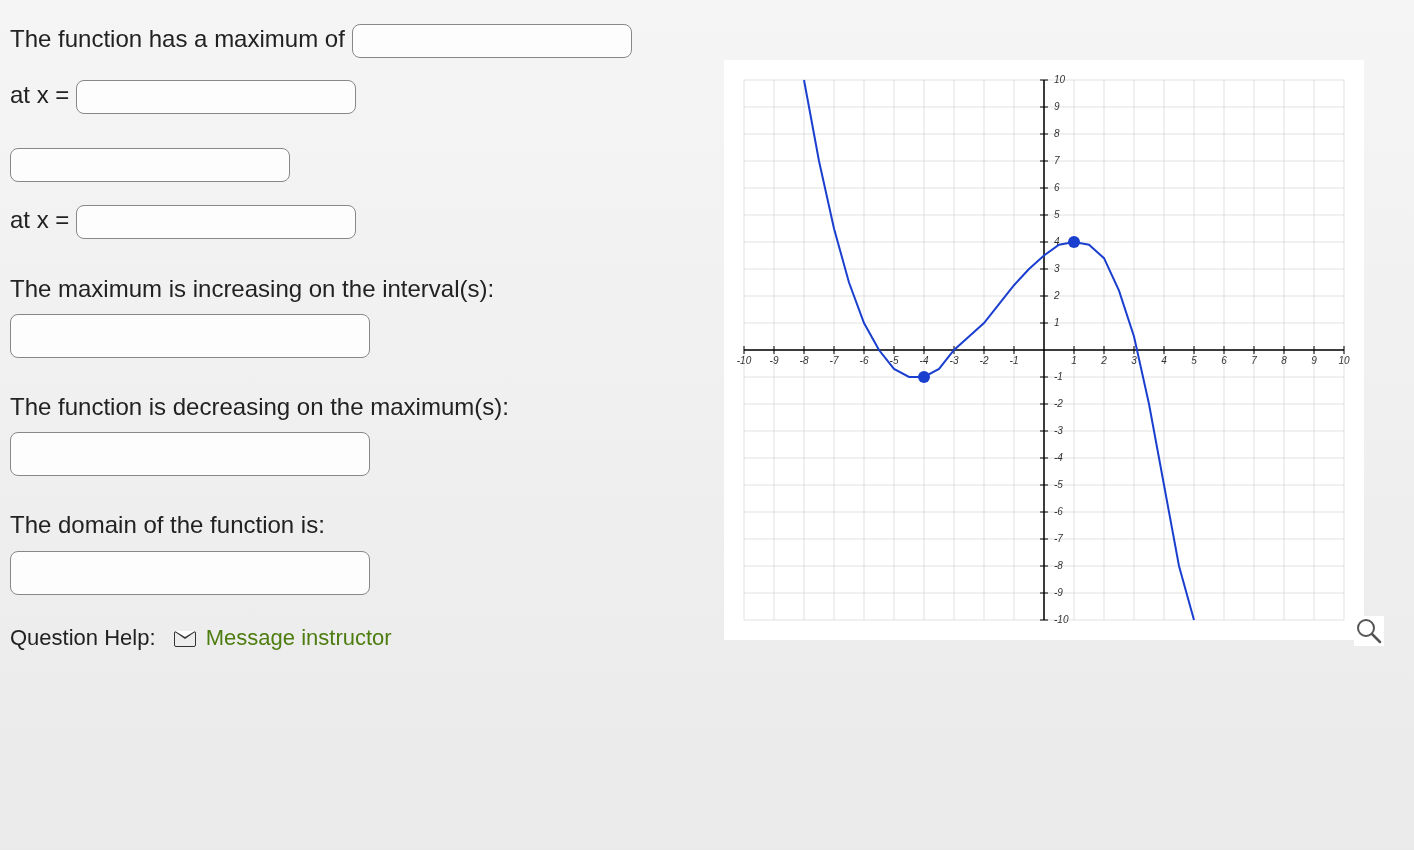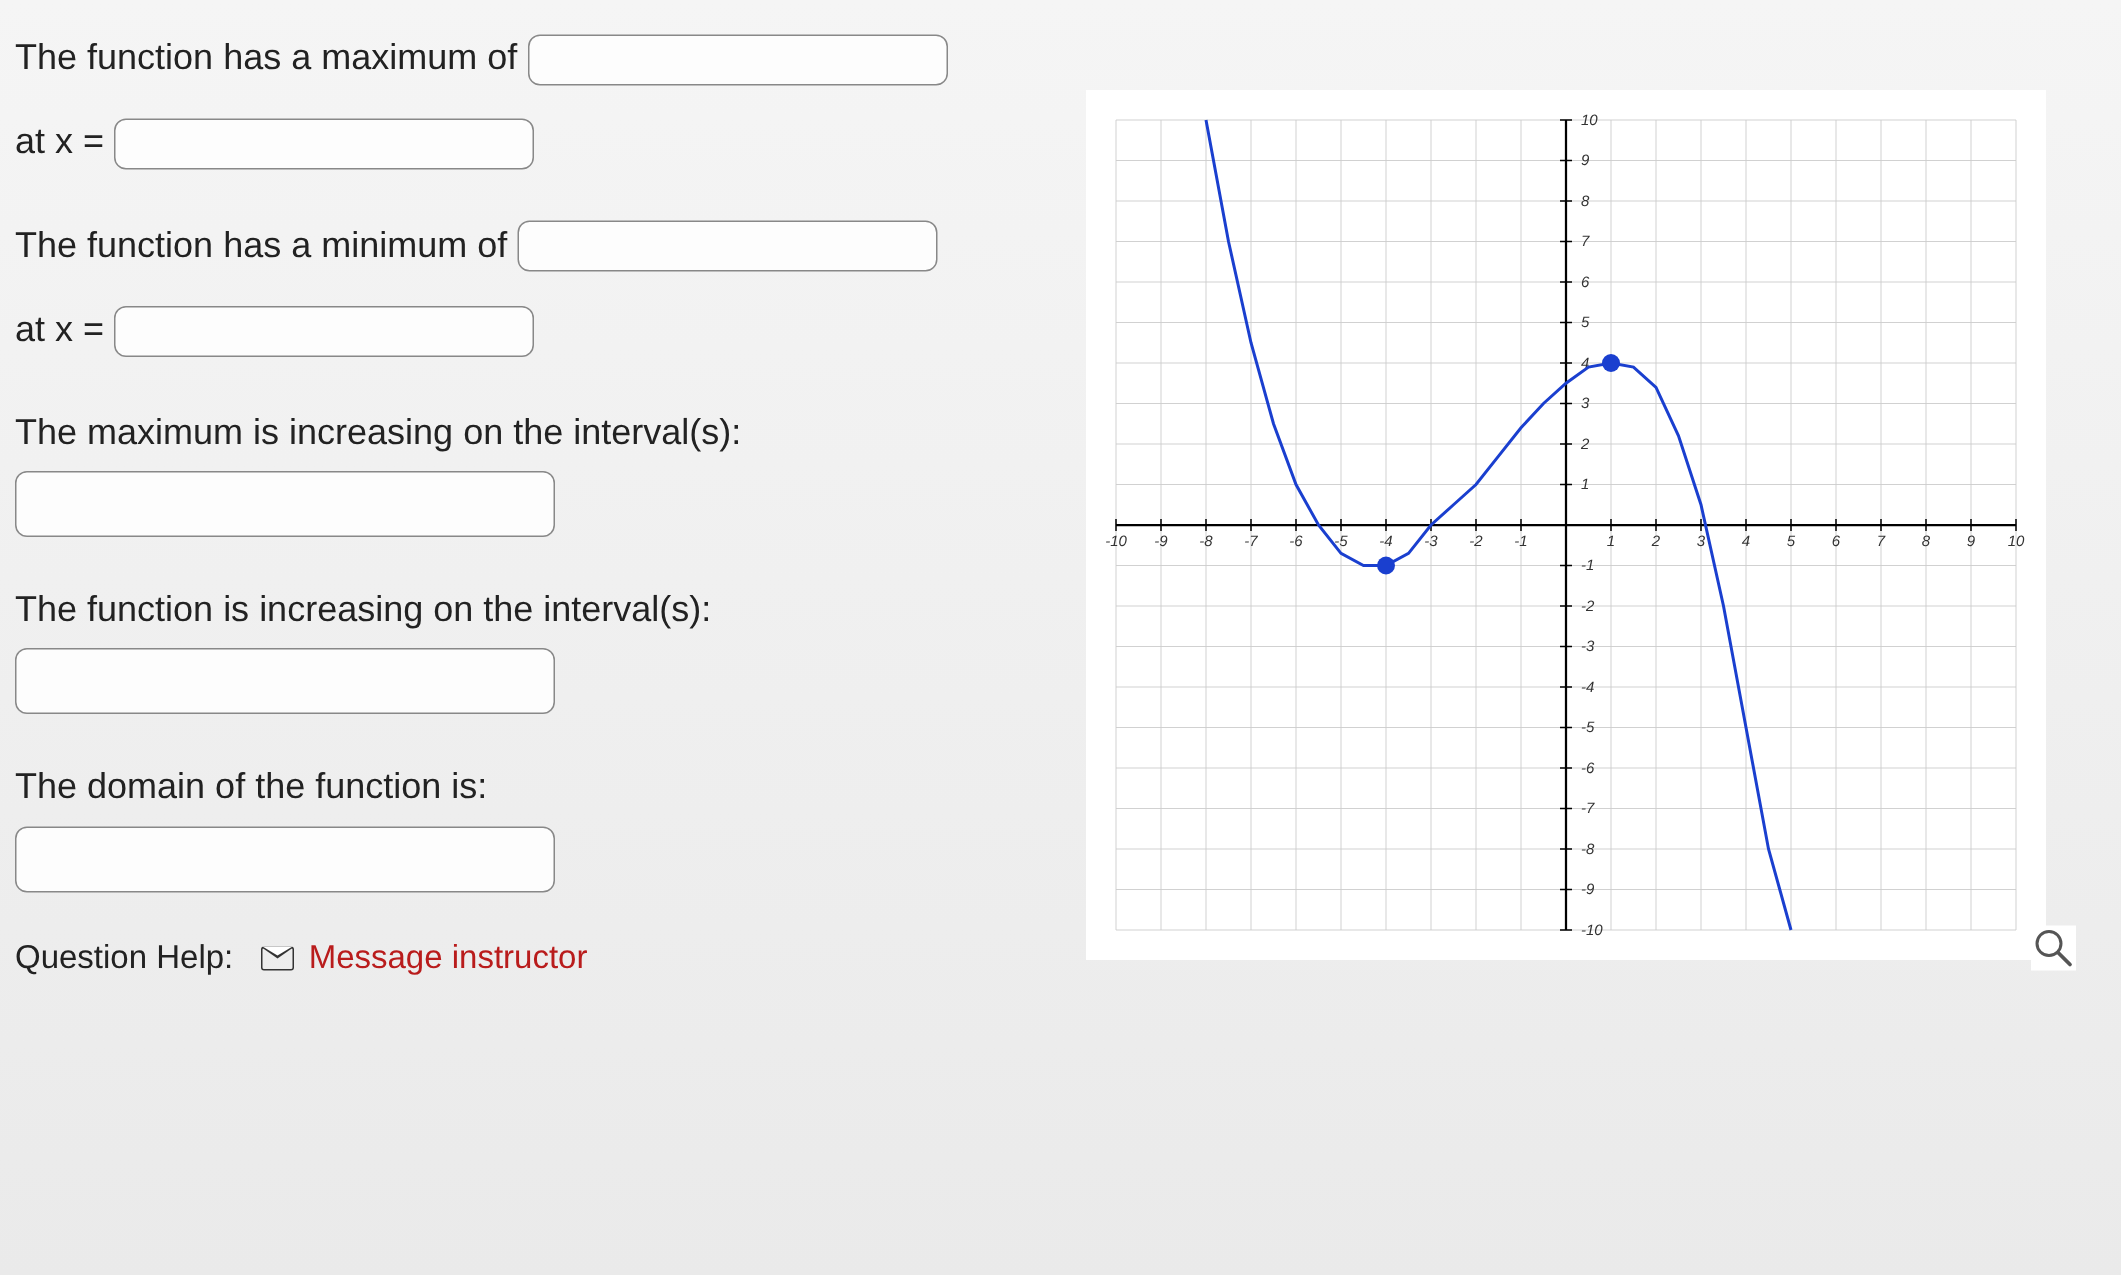--- a/index.html
+++ b/index.html
@@ -53,21 +53,21 @@
     border-radius: 8px;
     background: #fdfdfd;
     padding: 2px 6px;
     box-sizing: border-box;
   }
   .help-line {
     margin-top: 20px;
     font-size: 22px;
   }
   .help-link {
-    color: #b91c1c;
+    color: #4d7c0f;
     text-decoration: none;
     margin-left: 12px;
     cursor: pointer;
   }
   .envelope {
     display: inline-block;
     width: 20px;
     height: 14px;
     border: 1.5px solid #333;
     border-radius: 2px;
@@ -113,35 +113,34 @@
   <div class="q-line">
     <span>The function has a maximum of</span>
     <span class="input-box" style="width:280px;"></span>
   </div>
   <div class="q-line spaced">
     <span>at x =</span>
     <span class="input-box" style="width:280px;"></span>
   </div>
 
   <div class="q-line">
-    <span>The function has a minimum of</span>
     <span class="input-box" style="width:280px;"></span>
   </div>
   <div class="q-line spaced">
     <span>at x =</span>
     <span class="input-box" style="width:280px;"></span>
   </div>
 
   <div class="q-line">
     <span>The maximum is increasing on the interval(s):</span>
     <span class="block-input"></span>
   </div>
 
   <div class="q-line">
-    <span>The function is increasing on the interval(s):</span>
+    <span>The function is decreasing on the maximum(s):</span>
     <span class="block-input"></span>
   </div>
 
 
   <div class="q-line">
     <span>The domain of the function is:</span>
     <span class="block-input"></span>
   </div>
 
   <div class="help-line">

